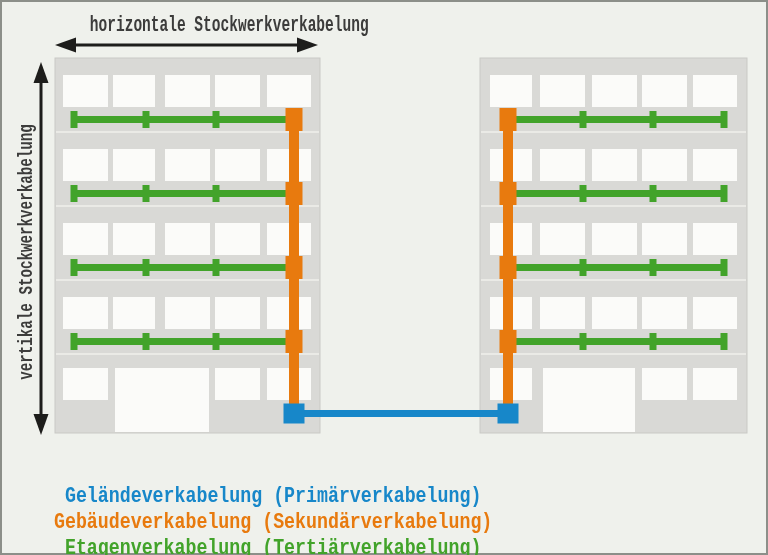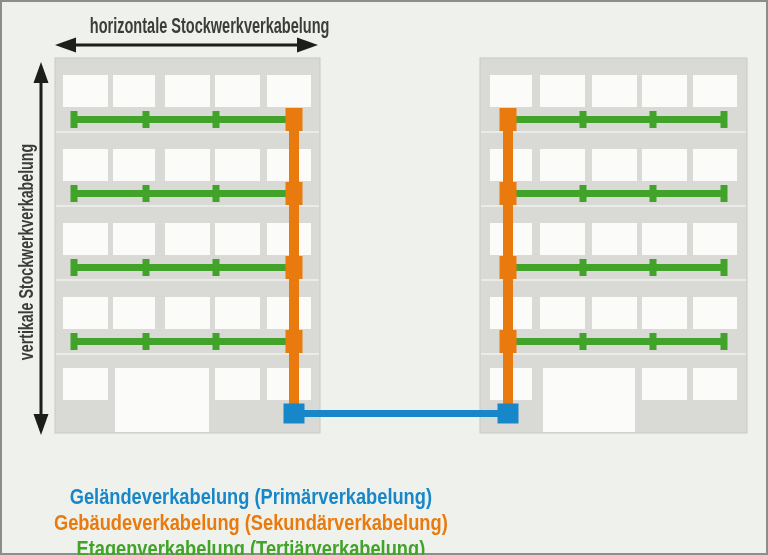--- a/index.html
+++ b/index.html
@@ -2,21 +2,21 @@
 <html><head>
 <meta charset="utf-8">
 <style>
   html,body{margin:0;padding:0;background:#ffffff;}
   .page{
     position:relative;
     width:768px;height:555px;
     background:#eff1ec;
     box-shadow: inset 0 0 0 2px #8c8f89;
     overflow:hidden;
-    font-family:Liberation Sans, sans-serif;
+    font-family:Liberation Mono, monospace;
   }
   .diagram-svg{position:absolute;left:0;top:0;}
   .top-label{
     position:absolute;left:40px;top:13px;width:293px;
     text-align:center;
     font-size:22px;font-weight:bold;color:#3c3c3b;
     transform:scaleX(0.66);
     transform-origin:50% 50%;
     white-space:nowrap;
   }

